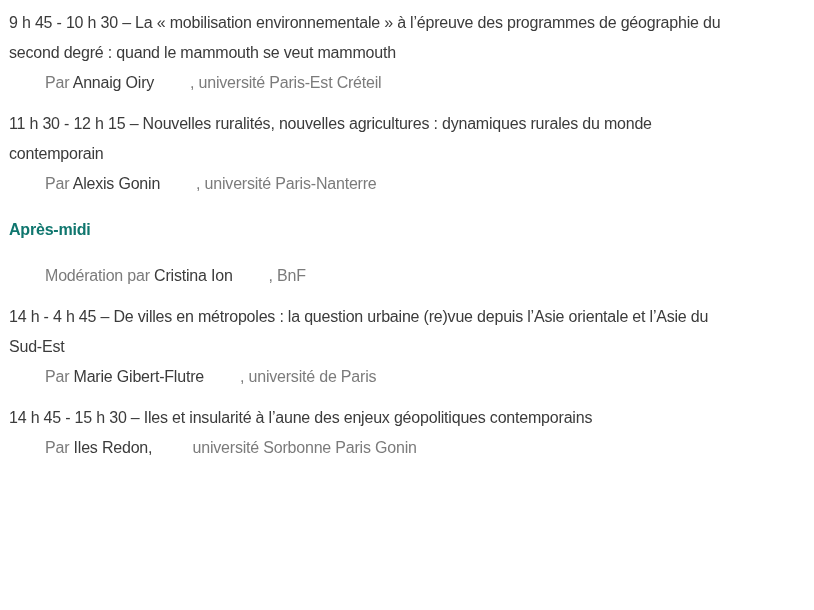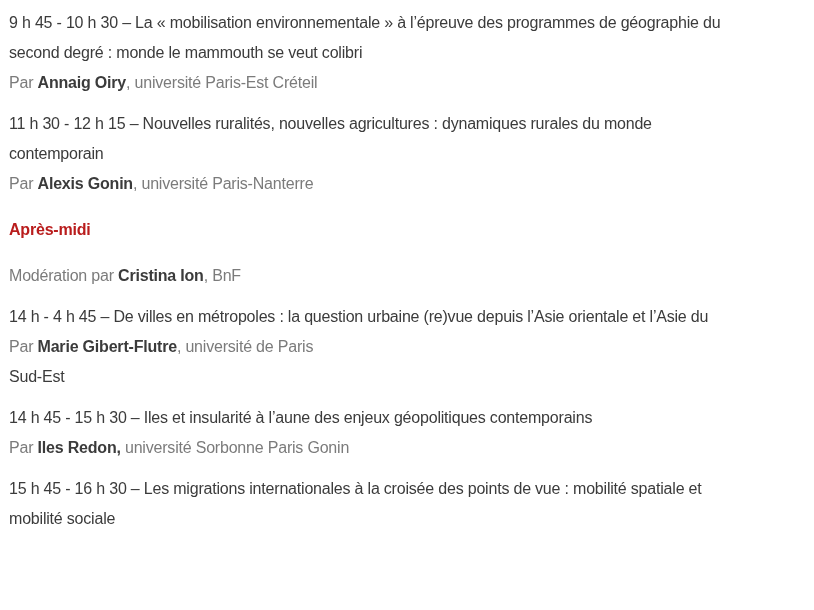--- a/index.html
+++ b/index.html
@@ -20,32 +20,32 @@
     color: #3b3b3b;
   }
   .block { margin: 0; }
   .mb11 { margin-bottom: 11px; }
   .mb16 { margin-bottom: 16px; }
   .line {
     line-height: 30px;
     white-space: nowrap;
   }
   .title-line { color: #3b3b3b; font-weight: 400; }
-  .gray { color: #7b7b7b; }
-  .name { color: #3b3b3b; font-weight: 700; margin-top: 44px; }
-  .heading { font-weight: 700; color: #b91c1c; }
+  .gray { color: #7b7b7b; margin-left: 36px; }
+  .name { color: #3b3b3b; font-weight: 400; margin-top: 44px; }
+  .heading { font-weight: 700; color: #0f766e; }
 </style>
 </head>
 <body>
 
 <div class="doc">
 
   <div class="block mb11">
     <div class="line title-line">9 h 45 - 10 h 30 – La « mobilisation environnementale » à l’épreuve des programmes de géographie du</div>
-    <div class="line title-line">second degré : monde le mammouth se veut colibri</div>
+    <div class="line title-line">second degré : quand le mammouth se veut mammouth</div>
     <div class="line"><span class="gray">Par </span><span class="name">Annaig Oiry</span><span class="gray">, université Paris-Est Créteil</span></div>
   </div>
 
   <div class="block mb11">
   </div>
 
   <div class="block mb16">
     <div class="line title-line">11 h 30 - 12 h 15 – Nouvelles ruralités, nouvelles agricultures : dynamiques rurales du monde</div>
     <div class="line title-line">contemporain</div>
     <div class="line"><span class="gray">Par </span><span class="name">Alexis Gonin</span><span class="gray">, université Paris-Nanterre</span></div>
@@ -54,28 +54,23 @@
   <div class="block mb16">
     <div class="line heading">Après-midi</div>
   </div>
 
   <div class="block mb11">
     <div class="line"><span class="gray">Modération par </span><span class="name">Cristina Ion</span><span class="gray">, BnF</span></div>
   </div>
 
   <div class="block mb11">
     <div class="line title-line">14 h - 4 h 45 – De villes en métropoles : la question urbaine (re)vue depuis l’Asie orientale et l’Asie du</div>
+    <div class="line title-line">Sud-Est</div>
     <div class="line"><span class="gray">Par </span><span class="name">Marie Gibert-Flutre</span><span class="gray">, université de Paris</span></div>
-    <div class="line title-line">Sud-Est</div>
   </div>
 
   <div class="block mb11">
     <div class="line title-line">14 h 45 - 15 h 30 – Iles et insularité à l’aune des enjeux géopolitiques contemporains</div>
     <div class="line"><span class="gray">Par </span><span class="name">Iles Redon,</span><span class="gray"> université Sorbonne Paris Gonin</span></div>
   </div>
 
-  <div class="block mb11">
-    <div class="line title-line">15 h 45 - 16 h 30 – Les migrations internationales à la croisée des points de vue : mobilité spatiale et</div>
-    <div class="line title-line">mobilité sociale</div>
-    <div class="line"></div>
-  </div>
 
 </div>
 
 </body></html>

